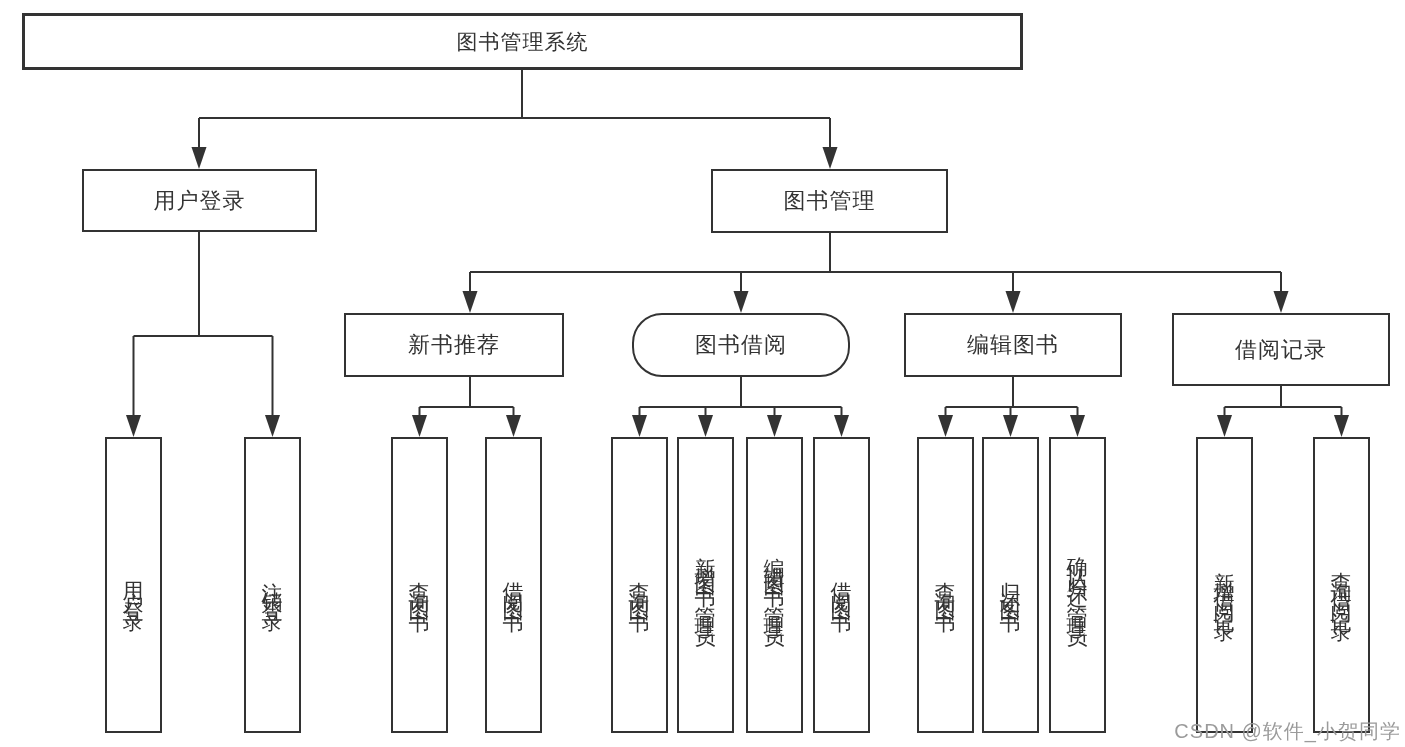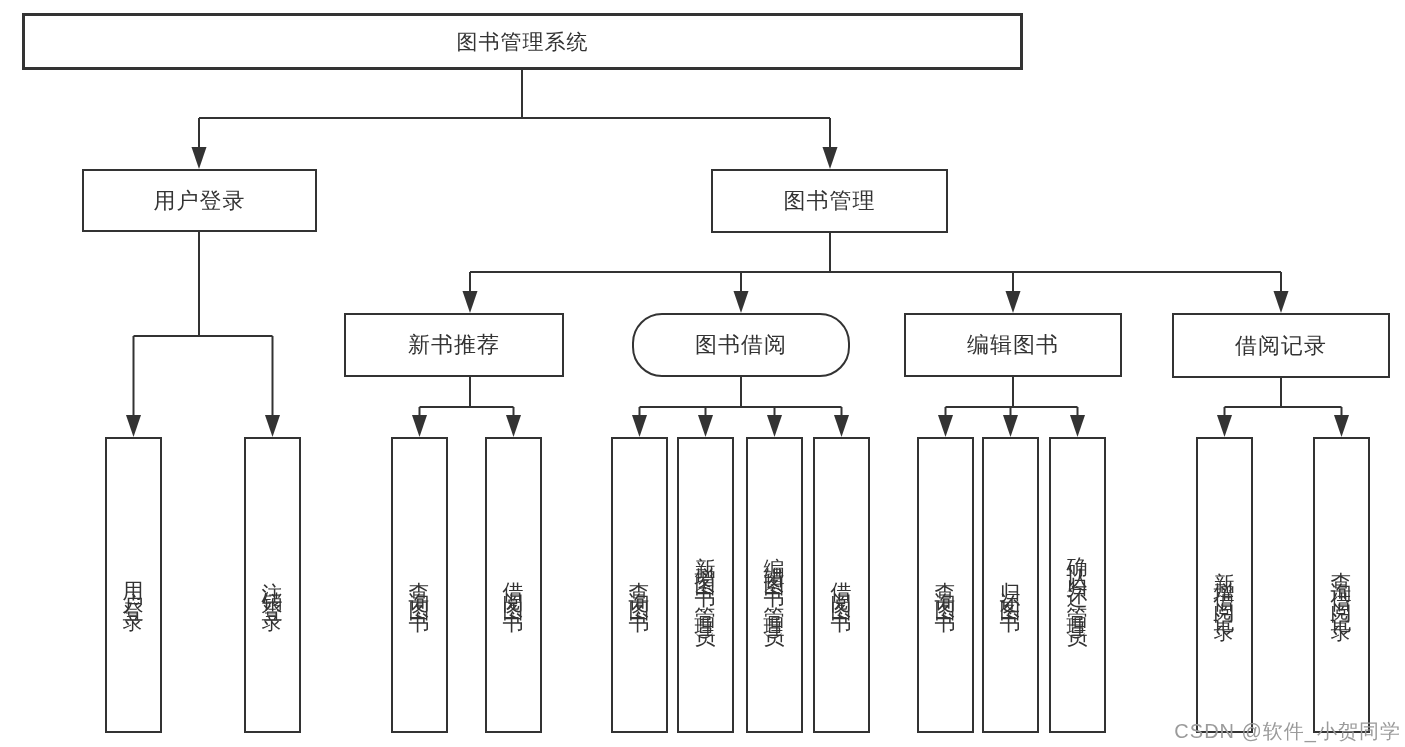--- a/index.html
+++ b/index.html
@@ -15,21 +15,21 @@
     display:flex;align-items:center;justify-content:center;
     text-align:center;
   }
   .h-node{font-size:22px;letter-spacing:1px;}
   .node-root{left:22px;top:13px;width:1001px;height:57px;border-width:3px;font-size:21px;}
   .node-l2-user{left:82px;top:169px;width:235px;height:63px;}
   .node-l2-book{left:711px;top:169px;width:237px;height:64px;font-family:Liberation Serif, serif;}
   .node-l3-recommend{left:344px;top:313px;width:220px;height:64px;}
   .node-l3-borrow{left:632px;top:313px;width:218px;height:64px;border-radius:30px;}
   .node-l3-current{left:904px;top:313px;width:218px;height:64px;}
-  .node-l3-record{left:1172px;top:313px;width:218px;height:65px;}
+  .node-l3-record{left:1172px;top:313px;width:218px;height:73px;}
   .leaf{
     top:437px;width:57px;height:296px;
   }
   .leaf .vtext{
     writing-mode:vertical-rl;text-orientation:mixed;
     font-size:21px;letter-spacing:10px;line-height:1;
     white-space:nowrap;color:#333333;
   }
   .leaf-1{left:105px;}
   .leaf-2{left:244px;}

